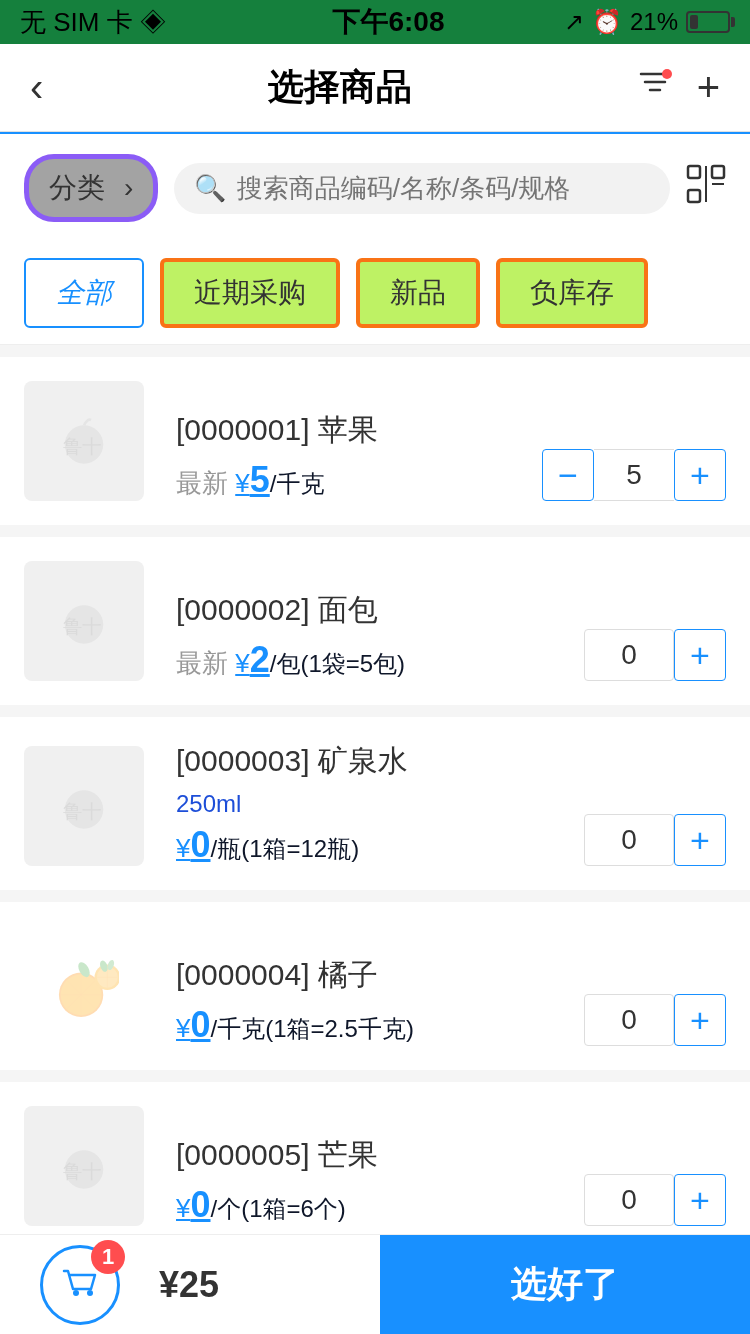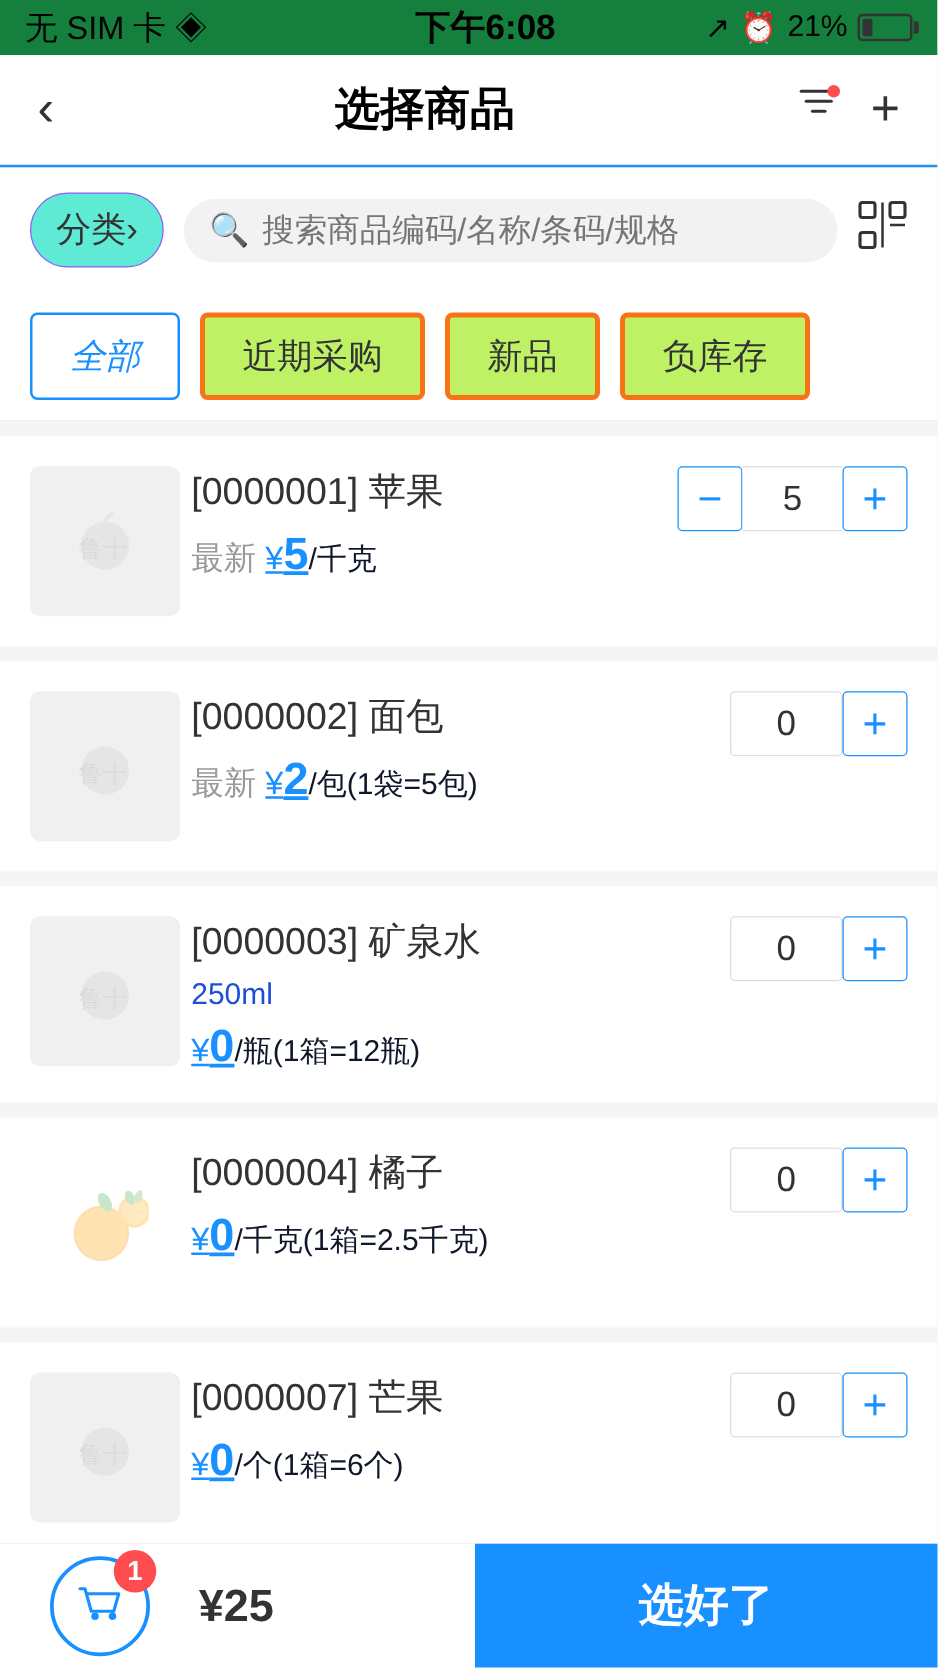--- a/index.html
+++ b/index.html
@@ -94,27 +94,27 @@
     .search-bar {
       background: #fff;
       padding: 20px 24px;
       display: flex;
       align-items: center;
       gap: 16px;
     }
     .category-btn {
       display: flex;
       align-items: center;
-      gap: 0;
-      border: 1px solid #8b5cf6;
+      gap: 19px;
+      border: 5px solid #8b5cf6;
       border-radius: 30px;
       padding: 10px 20px;
       font-size: 28px;
       color: #333;
-      background: #5eead4;
+      background: #a3a3a3;
       cursor: pointer;
       white-space: nowrap;
     }
     .search-input-wrap {
       flex: 1;
       display: flex;
       align-items: center;
       background: #f2f2f2;
       border-radius: 30px;
       padding: 10px 20px;
@@ -165,22 +165,22 @@
     
     .product-list {
       background: #f5f5f5;
       padding-top: 12px;
     }
     .product-item {
       background: #fff;
       margin-bottom: 12px;
       padding: 24px;
       display: flex;
-      align-items: flex-start;
-      gap: 9px;
+      align-items: flex-end;
+      gap: 32px;
     }
     .product-image {
       width: 120px;
       height: 120px;
       background: #f0f0f0;
       border-radius: 8px;
       display: flex;
       align-items: center;
       justify-content: center;
       flex-shrink: 0;
@@ -499,21 +499,21 @@
   </div>
 
   <div class="product-item">
     <div class="product-image">
       <svg viewBox="0 0 80 80" fill="none" xmlns="http://www.w3.org/2000/svg">
         <circle cx="40" cy="44" r="22" fill="#ccc"></circle>
         <text x="16" y="54" font-size="22" fill="#aaa" font-family="sans-serif">鲁十</text>
       </svg>
     </div>
     <div class="product-info">
-      <div class="product-name">[0000007] 芒果</div>
+      <div class="product-name">[0000005] 芒果</div>
       <div class="product-price">
         <span class="currency">¥</span><span class="price-num">0</span><span class="unit">/个(1箱=6个)</span>
       </div>
     </div>
     <div class="qty-control">
       <input class="qty-input" value="0" type="text" style="border: 1px solid rgb(221, 221, 221); border-radius: 4px; width: 90px;">
       <button class="qty-btn">+</button>
     </div>
   </div>
 

